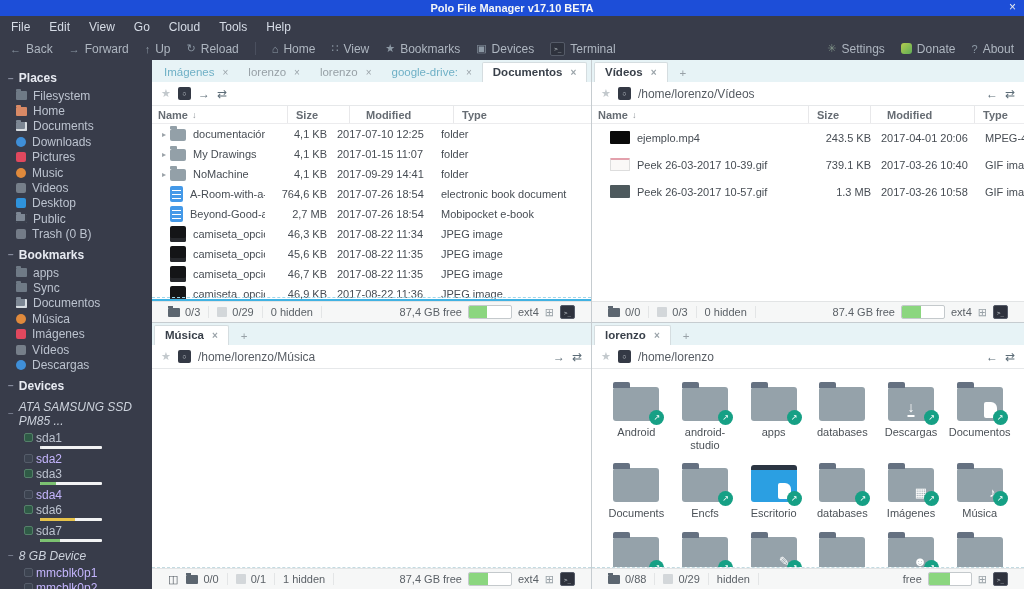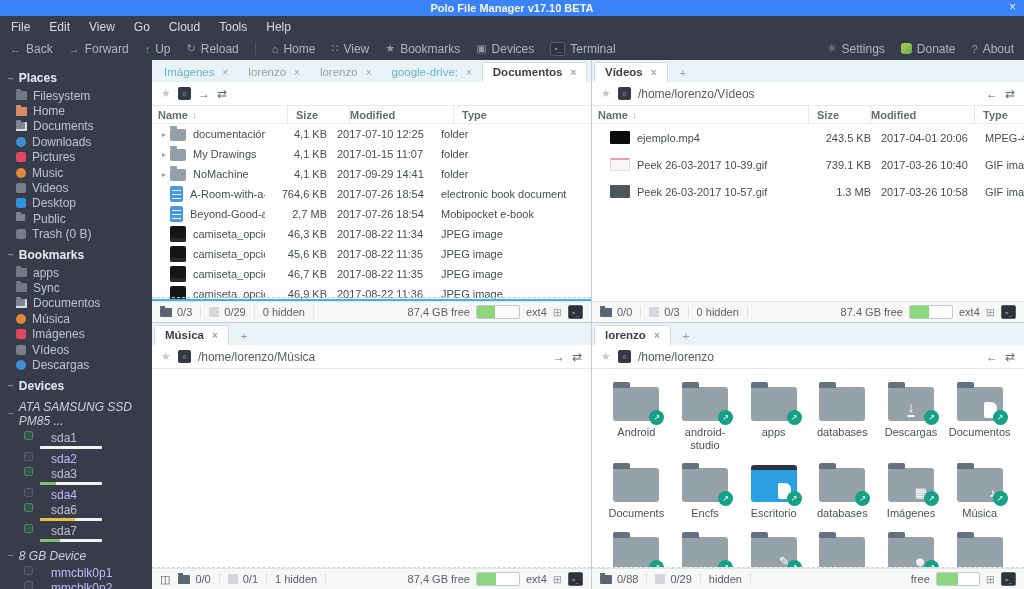--- a/index.html
+++ b/index.html
@@ -1,19 +1,19 @@
 <!DOCTYPE html>
 <html><head>
 <meta charset="utf-8">
 <style>
   html,body{margin:0;padding:0;background:#222;}
   .window{width:1024px;height:589px;position:relative;background:#383c4a;font-family:"Liberation Sans",sans-serif;overflow:hidden;}
 
   
-  .titlebar{height:16px;background:#3b82f6;color:#f4f6f7;font-size:11px;font-weight:bold;display:flex;align-items:center;justify-content:center;position:relative;}
+  .titlebar{height:16px;background:#1d4ed8;color:#f4f6f7;font-size:11px;font-weight:bold;display:flex;align-items:center;justify-content:center;position:relative;}
   .titlebar .close{position:absolute;right:8px;top:0;font-weight:normal;color:#e8ecee;font-size:12px;cursor:default;}
   .menubar{height:21px;display:flex;align-items:center;gap:19px;padding:0 11px;color:#d6dce6;font-size:12px;background:#383c4a;}
   .toolbar{height:23px;display:flex;align-items:center;padding:0 10px;color:#aeb6c0;font-size:12px;gap:16px;background:#383c4a;}
   .tbtn{display:flex;align-items:center;gap:5px;}
   .tbtn .ic{font-size:11px;color:#8c98a4;}
   .ic-home{color:#dc8a6a;}
   .ic-star{color:#2fa874;}
   .ic-dev{color:#3fa474;font-size:10px;}
   .tb-sep{width:1px;height:13px;background:#4a4f5e;}
   .tb-right{margin-left:auto;display:flex;gap:16px;align-items:center;}
@@ -37,21 +37,21 @@
   .c-down{background:#3f8fd8;}
   .c-pics{background:#e0485e;}
   .c-music{background:#e08a3c;}
   .c-videos{background:#767f8a;}
   .c-desktop{background:#2f93dc;}
   .c-public{background:#7d8794;box-shadow:inset -2px -2px 0 #3a3f4c;}
   .c-trash{background:#747c88;}
   .devgroup{font-style:italic;color:#ccd2dc;display:flex;gap:5px;align-items:center;margin:7px 0 3px 0;}
   .devgroup .dash{color:#8a90a0;font-size:10px;font-style:normal;}
   .part{padding-left:16px;margin-bottom:1px;}
-  .part .prow{display:flex;gap:18px;height:14px;}
+  .part .prow{display:flex;align-items:center;gap:3px;height:14px;}
   .part.dim{color:#c4b5fd;}
   .pic{width:9px;height:9px;border-radius:2px;background:#2f5b46;border:1px solid #55806a;box-sizing:border-box;flex:0 0 auto;}
   .part.dim .pic{background:#3c4350;border-color:#555c6a;}
   .pbar{height:3px;background:#f2f3f4;margin:1px 0 3px 16px;width:62px;border-radius:1px;overflow:hidden;}
   .pbar .fill{height:100%;}
 
   
   .main{position:absolute;left:152px;top:60px;right:0;bottom:0;display:grid;grid-template-columns:440px 1fr;grid-template-rows:263px 1fr;background:#fff;}
   .pane{display:flex;flex-direction:column;background:#fff;min-width:0;min-height:0;border-right:1px solid #c6ccd0;border-bottom:1px solid #c6ccd0;box-sizing:border-box;}
   .pane:nth-child(2n){border-right:none;}
@@ -85,28 +85,28 @@
   .fi-thumb{width:16px;height:16px;background:#141517;border-radius:2px;box-shadow:inset 0 -4px 0 #26282c;}
   .t-black{width:20px;height:13px;background:#0a0a0a;border-radius:1px;}
   .t-white{width:20px;height:13px;background:#faf8f7;border:1px solid #ddd;border-top:2px solid #e3a0ac;box-sizing:border-box;border-radius:1px;}
   .t-gray{width:20px;height:13px;background:#4d595d;border-radius:1px;}
   .cname{flex:1;min-width:0;white-space:nowrap;overflow:hidden;}
   .csize{width:62px;text-align:right;padding-right:10px;flex:0 0 auto;}
   .cmod{width:104px;flex:0 0 auto;}
   .ctype{flex:0 0 auto;width:150px;white-space:nowrap;overflow:hidden;}
   .hdr-name{flex:1;display:flex;align-items:center;}
   .hdr-size{width:62px;box-sizing:border-box;padding-left:8px;flex:0 0 auto;}
-  .hdr-mod{width:104px;box-sizing:border-box;padding-left:0;flex:0 0 auto;}
+  .hdr-mod{width:104px;box-sizing:border-box;padding-left:16px;flex:0 0 auto;}
   .hdr-type{flex:1;box-sizing:border-box;padding-left:8px;}
 
   .pane-tl .list{border-bottom:2px solid #41b2e2;}
   .pane-tl .list::after{content:"";position:absolute;left:0;right:0;bottom:1px;border-top:1px dashed #9ed7ec;}
   .pane-bl .list,.pane-br .grid{border-bottom:1px dashed #c3dbe2;}
 
-  .statusbar{height:20px;background:#f6f7f7;border-top:1px solid #e2e4e5;display:flex;align-items:center;font-size:11px;color:#5b6167;padding:0 8px;gap:8px;flex:0 0 auto;}
+  .statusbar{height:20px;background:#f6f7f7;border-top:1px solid #e2e4e5;display:flex;align-items:center;font-size:11px;color:#5b6167;padding:0 16px;gap:8px;flex:0 0 auto;}
   .sgrp{display:flex;align-items:center;gap:5px;padding-right:8px;border-right:1px solid #e3e5e6;}
   .sgrp:last-of-type{border-right:none;}
   .mini-folder{width:12px;height:9px;background:#5c6670;border-radius:1px;position:relative;}
   .mini-folder::before{content:"";position:absolute;top:-2px;left:0;width:5px;height:2px;background:#5c6670;}
   .mini-file{width:10px;height:10px;background:#d3d7da;border-radius:1px;}
   .dualpane{color:#4c545c;font-size:11px;}
   .sright{margin-left:auto;display:flex;align-items:center;gap:6px;}
   .freebar{width:42px;height:12px;background:#fff;border:1px solid #c4c9cc;border-radius:2px;overflow:hidden;}
   .freebar .fill{height:100%;background:#8bd67f;}
   .gridico{color:#98a1a7;font-size:11px;}

